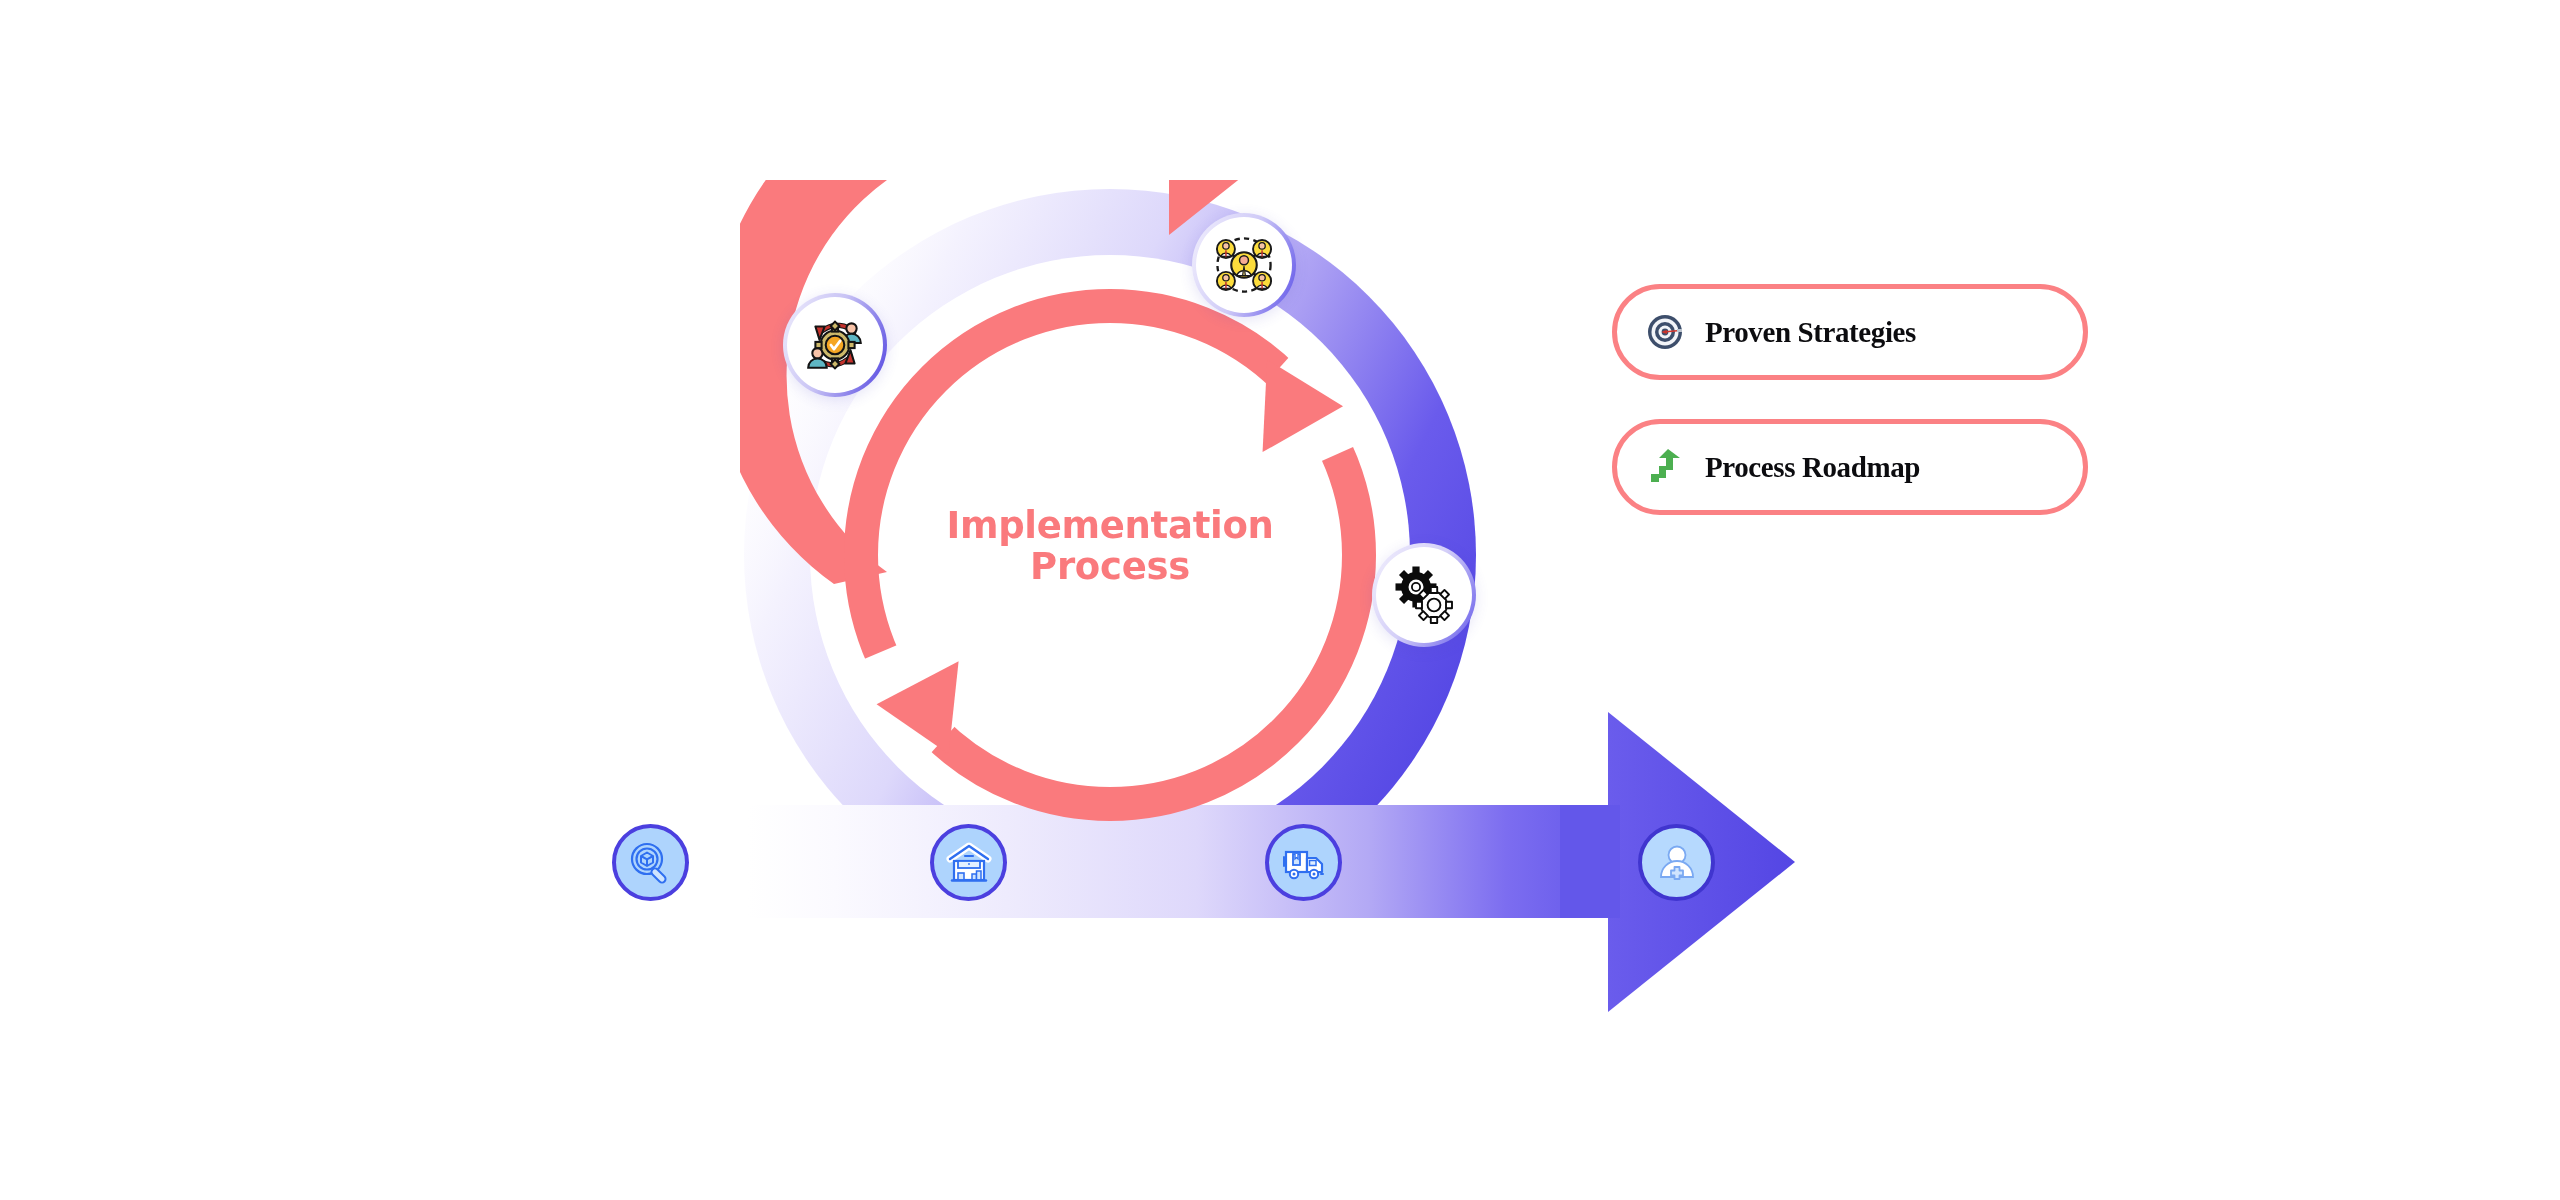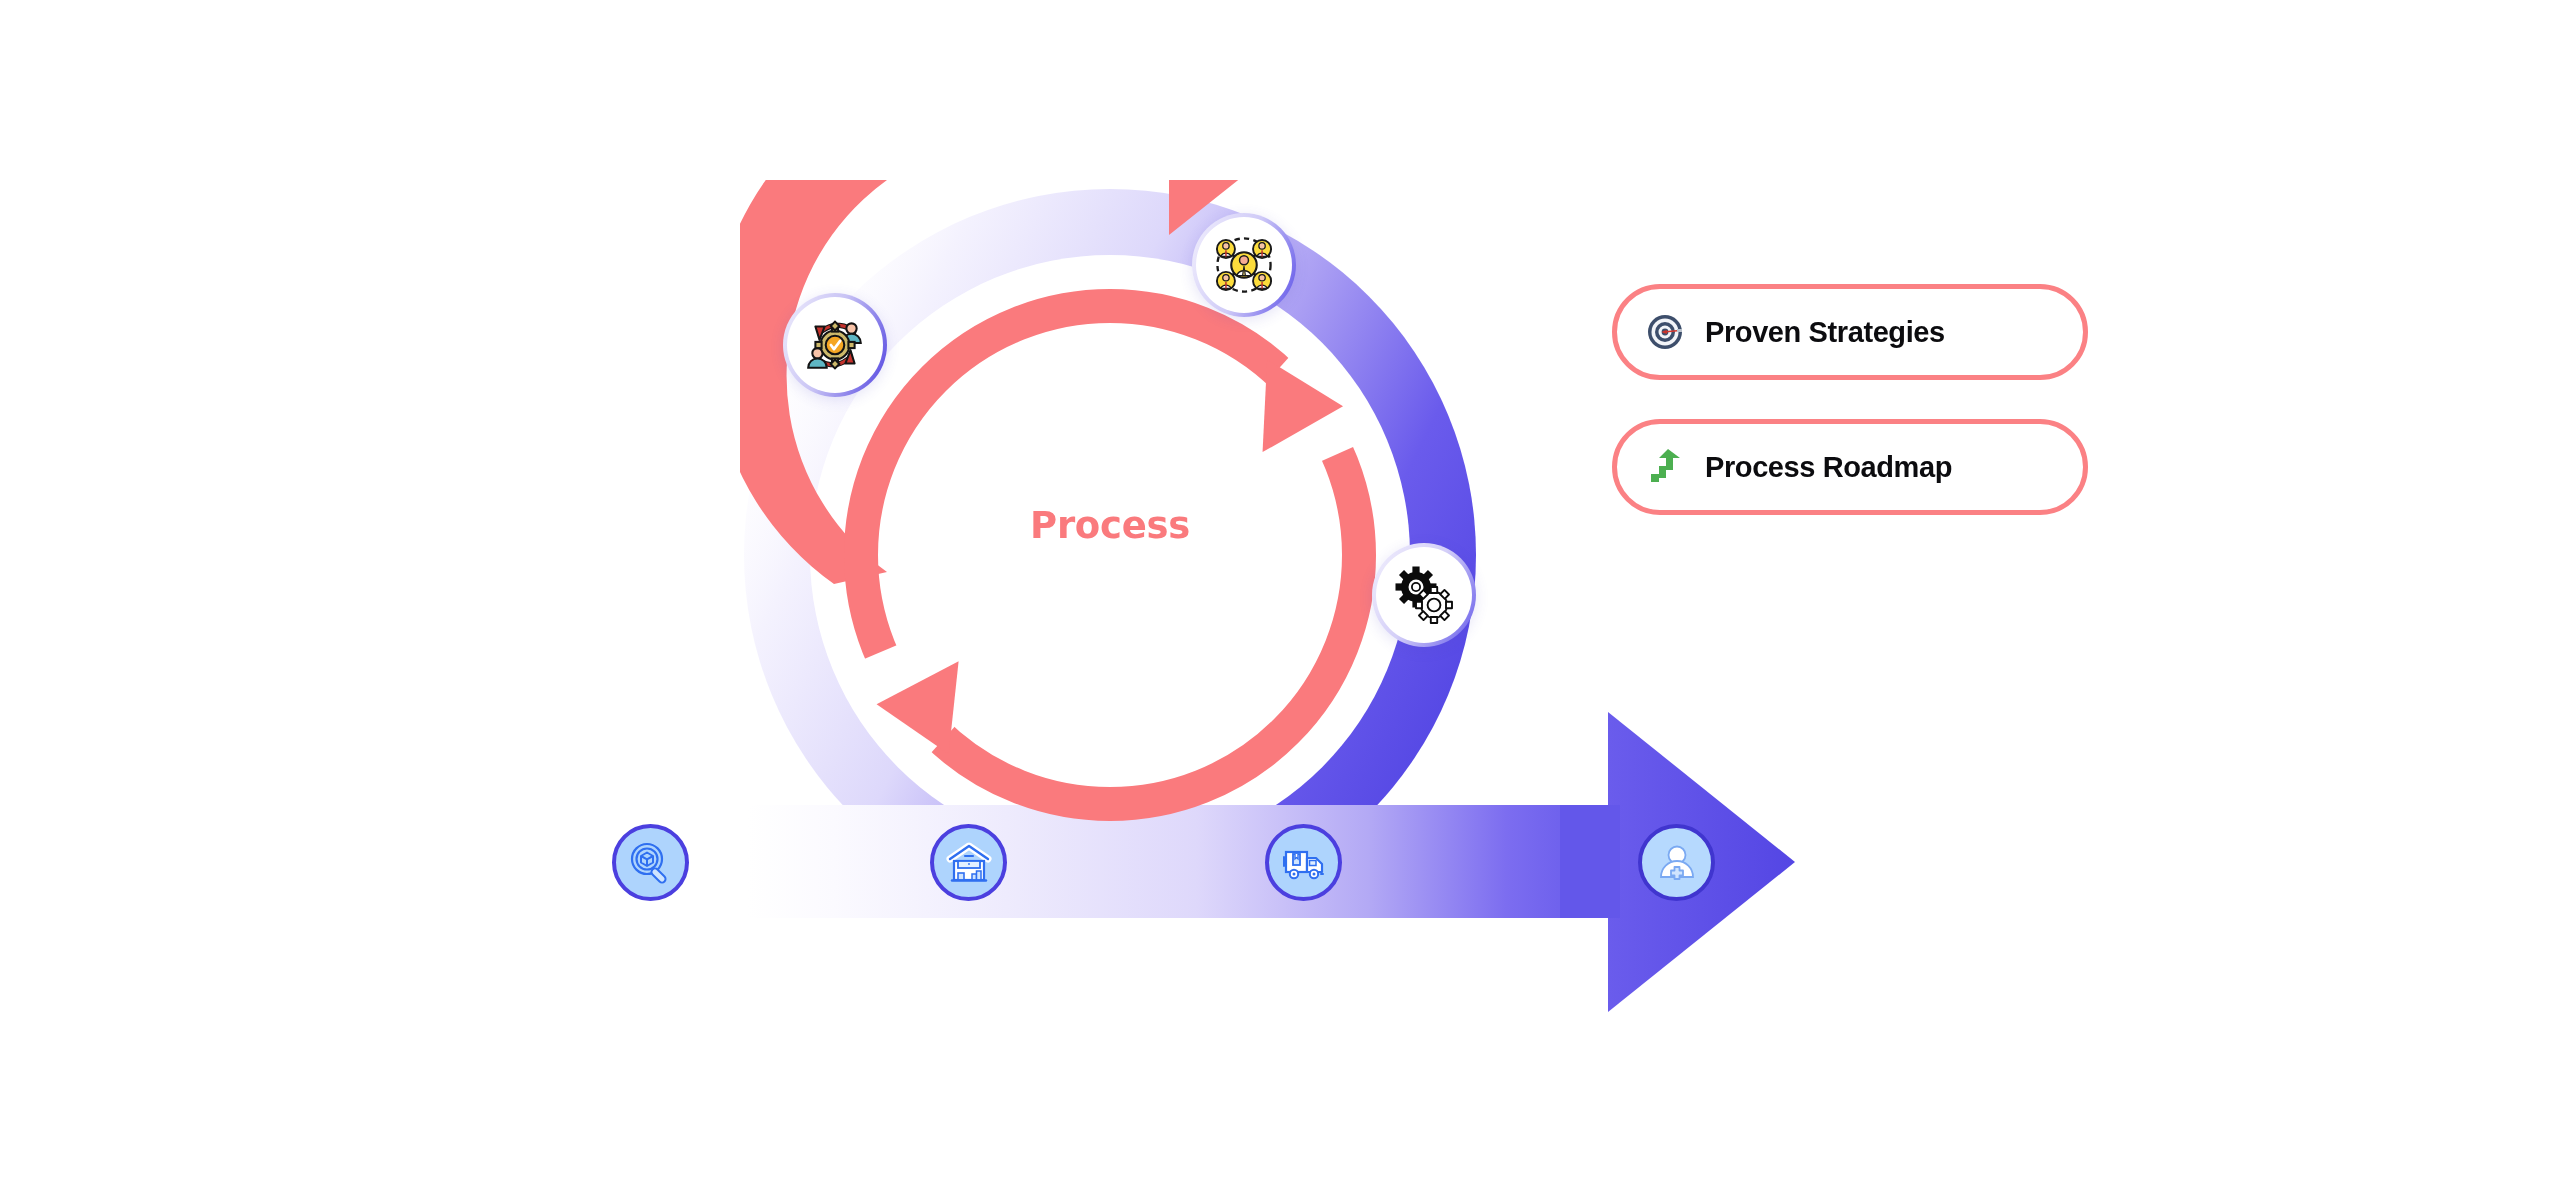--- a/index.html
+++ b/index.html
@@ -151,21 +151,21 @@
   .feature-card-icon {
     width: 46px;
     height: 46px;
     flex: 0 0 46px;
     display: flex;
     align-items: center;
     justify-content: center;
     margin-right: 16px;
   }
   .feature-card-label {
-    font-family: Liberation Sans, sans-serif;
+    font-family: Liberation Serif, serif;
     font-size: 29px;
     font-weight: 700;
     color: #0c0c0f;
     letter-spacing: -0.4px;
     white-space: nowrap;
   }
 </style>
 </head>
 <body>
 
@@ -242,20 +242,21 @@
     <g mask="url(#gapTop)">
       <circle cx="370" cy="370" r="249" fill="none" stroke="#fa7a7d" stroke-width="34"></circle>
     </g>
 
     <polygon points="516,179 601,206 534,270" fill="#fa7a7d" transform="rotate(14 540 222)"></polygon>
 
     <polygon points="222,562 139,534 206,470" fill="#fa7a7d" transform="rotate(16 190 518)"></polygon>
   </svg>
 
   <div id="cycle-center-label">
+    <div>Implementation</div>
     <div>Process</div>
   </div>
 
   <div id="badge-workflow" class="badge badge-ring">
     <div class="badge-inner">
       <svg width="66" height="66" viewBox="0 0 64 64">
 
         <path d="M20 18 C30 10 44 12 50 20" fill="none" stroke="#141414" stroke-width="5" stroke-linecap="round"></path>
         <path d="M20 18 C30 10 44 12 50 20" fill="none" stroke="#c4322c" stroke-width="3" stroke-linecap="round"></path>
         <path d="M13 14 L22 14 L17 27 Z" fill="#c4322c" stroke="#141414" stroke-width="2" stroke-linejoin="round"></path>

